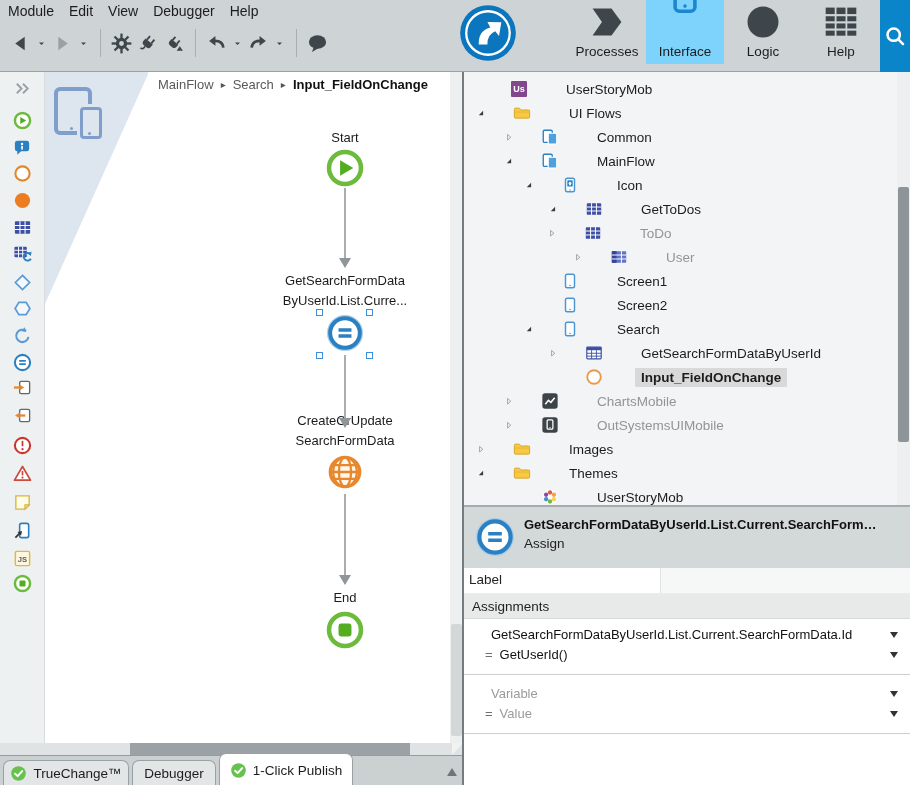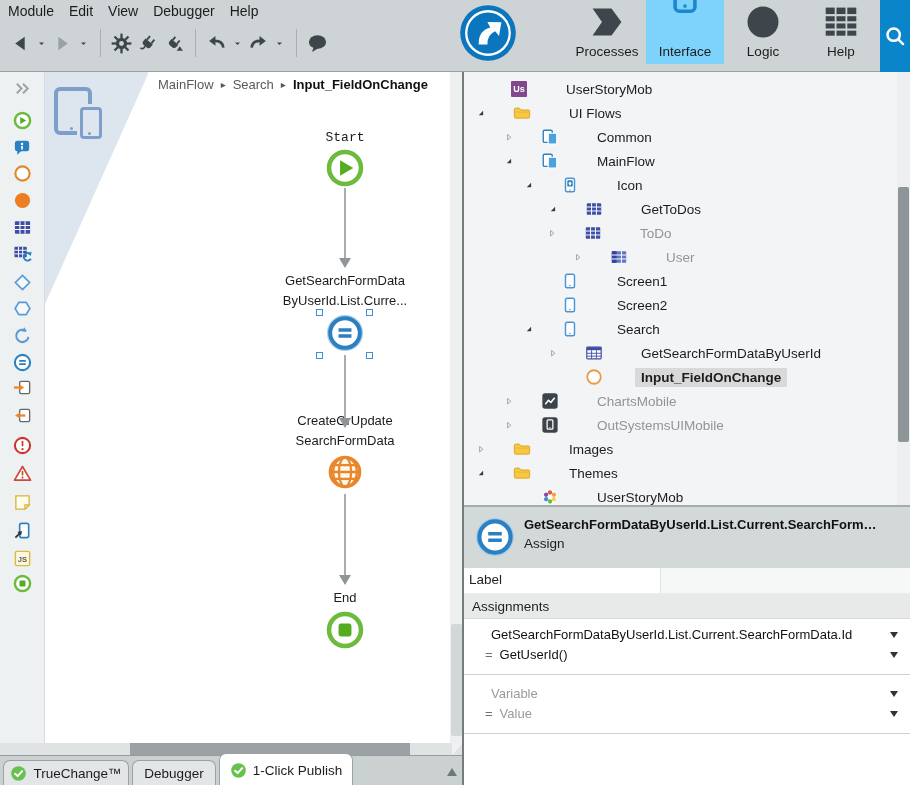--- a/index.html
+++ b/index.html
@@ -447,21 +447,21 @@
       </div>
     </div>
     <div class="breadcrumb">
         <span class="crumb">MainFlow</span>
         <span class="sep">▸</span>
         <span class="crumb">Search</span>
         <span class="sep">▸</span>
         <span class="crumb last">Input_FieldOnChange</span>
       </div>
     <div id="flow-nodes">
-        <div class="nodelabel" style="top: 56px; font-family: Liberation Mono, monospace;">
+        <div class="nodelabel" style="top: 56px;">
           <div>Start</div>
         </div>
         <div class="nodeicon" style="top: 77px;">
           <svg viewBox="0 0 20 20" xmlns="http://www.w3.org/2000/svg">
             <circle cx="10" cy="10" r="8.4" fill="#fff" stroke="#6cbb3c" stroke-width="2.4"></circle>
             <path d="M7.4 5.9 L14.4 10 L7.4 14.1 Z" fill="#54ad21"></path>
           </svg>
         </div>
         <div class="nodelabel" style="top: 199px;">
           <div>GetSearchFormData</div>

